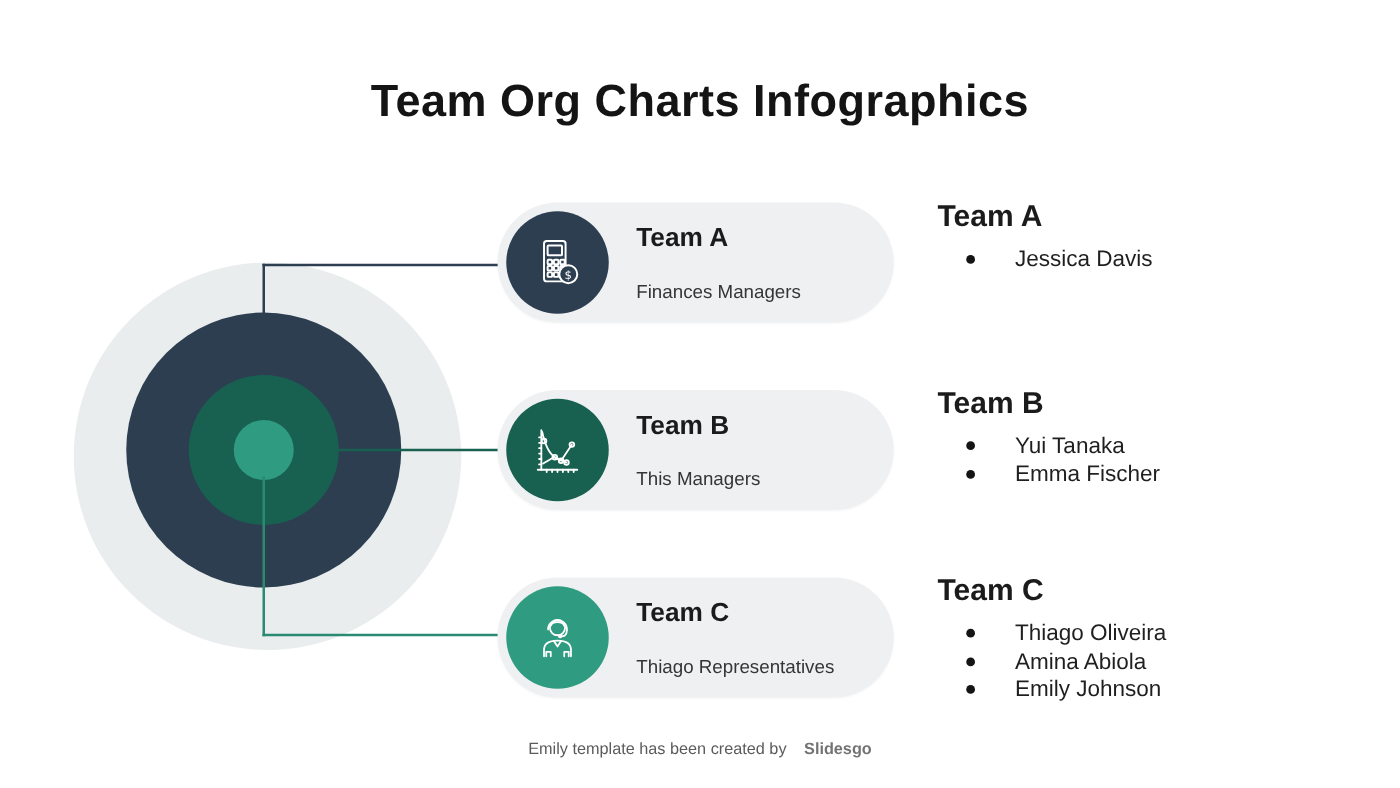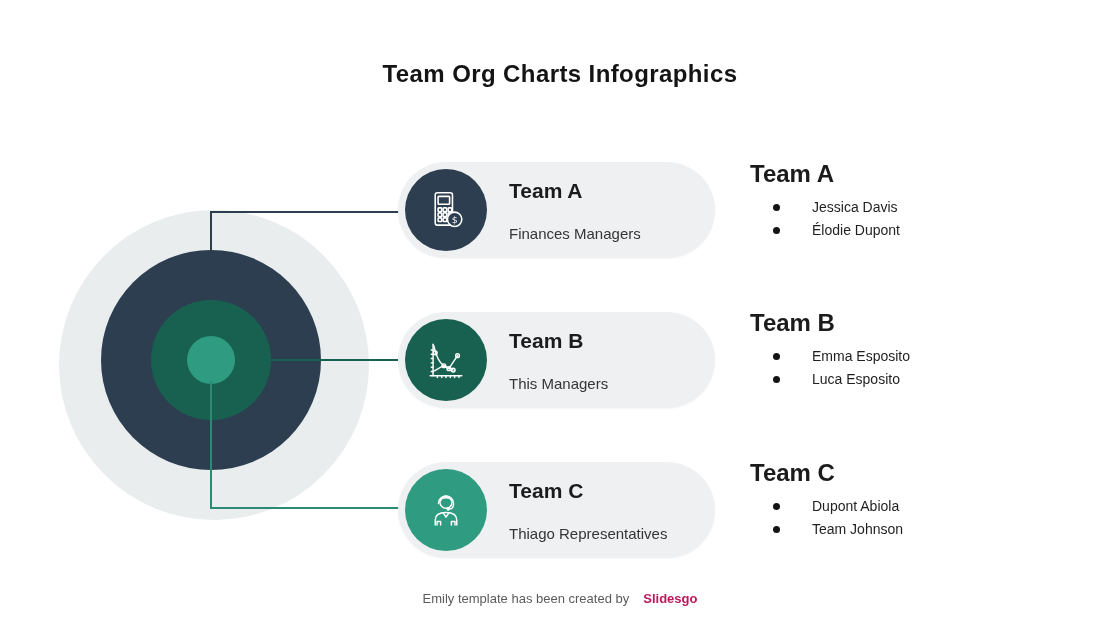--- a/index.html
+++ b/index.html
@@ -2,21 +2,21 @@
 <html><head>
 <meta charset="utf-8">
 <style>
   html,body{margin:0;padding:0;background:#ffffff;}
   .slide{
     position:relative;width:1120px;height:630px;background:#ffffff;overflow:hidden;
     font-family:"Liberation Sans",sans-serif;color:#1b1b1b;
   }
   .title{
     position:absolute;top:60px;left:0;width:100%;margin:0;text-align:center;
-    font-size:24px;font-weight:800;letter-spacing:.4px;color:#141414;
+    font-size:36px;font-weight:800;letter-spacing:.4px;color:#141414;
   }
   
   .circle{position:absolute;border-radius:50%;}
   .c-outer{left:59px;top:210px;width:310px;height:310px;background:#e9edee;}
   .c-navy{left:101px;top:250px;width:220px;height:220px;background:#2c3e50;}
   .c-green{left:151px;top:300px;width:120px;height:120px;background:#186150;}
   .c-teal{left:187px;top:336px;width:48px;height:48px;background:#2f9b80;}
   
   .conn{position:absolute;}
   .conn-a-v{left:210px;top:211px;width:2px;height:43px;background:#2c3e50;}
@@ -37,25 +37,25 @@
   }
   .ic-a{background:#2c3e50;} .ic-b{background:#186150;} .ic-c{background:#2f9b80;}
   .card-text{margin-left:22px;}
   .card-title{font-size:21px;font-weight:700;color:#1b1b1b;}
   .card-subtitle{font-size:15px;color:#353535;margin-top:22px;}
   
   .roster{position:absolute;left:750px;width:310px;}
   .r-a{top:160px;} .r-b{top:309px;} .r-c{top:459px;}
   .roster-title{font-size:24px;font-weight:600;color:#1b1b1b;margin:0 0 8px 0;}
   .roster ul{list-style:none;margin:0;padding:0;}
-  .roster li{position:relative;padding-left:62px;font-size:14px;line-height:22.5px;color:#1f1f1f;}
+  .roster li{position:relative;padding-left:62px;font-size:18px;line-height:22.5px;color:#1f1f1f;}
   .dot{position:absolute;left:23px;top:8px;width:7px;height:7px;border-radius:50%;background:#141414;}
   
   .footer{position:absolute;top:591px;left:0;width:100%;text-align:center;font-size:13px;color:#5b5b5b;}
-  .footer .brand{font-weight:700;color:#be185d;margin-left:14px;}
+  .footer .brand{font-weight:700;color:#737373;margin-left:14px;}
   svg{display:block;}
 </style>
 </head>
 <body>
 
 <div class="slide">
 
   <h1 class="title">Team Org Charts Infographics</h1>
 
   <div>
@@ -143,37 +143,37 @@
     <div class="card-text">
       <div class="card-title">Team C</div>
       <div class="card-subtitle">Thiago Representatives</div>
     </div>
   </div>
 
   <div class="roster r-a">
     <h2 class="roster-title">Team A</h2>
     <ul>
       <li><span class="dot"></span><span>Jessica Davis</span></li>
-      <li><span class="dot"></span><span>Élodie Dupont</span></li>
     </ul>
   </div>
 
   <div class="roster r-b">
     <h2 class="roster-title">Team B</h2>
     <ul>
-      <li><span class="dot"></span><span>Emma Esposito</span></li>
-      <li><span class="dot"></span><span>Luca Esposito</span></li>
+      <li><span class="dot"></span><span>Yui Tanaka</span></li>
+      <li><span class="dot"></span><span>Emma Fischer</span></li>
     </ul>
   </div>
 
   <div class="roster r-c">
     <h2 class="roster-title">Team C</h2>
     <ul>
-      <li><span class="dot"></span><span>Dupont Abiola</span></li>
-      <li><span class="dot"></span><span>Team Johnson</span></li>
+      <li><span class="dot"></span><span>Thiago Oliveira</span></li>
+      <li><span class="dot"></span><span>Amina Abiola</span></li>
+      <li><span class="dot"></span><span>Emily Johnson</span></li>
     </ul>
   </div>
 
   <div class="footer">
     <span>Emily template has been created by</span><span class="brand">Slidesgo</span>
   </div>
 
 </div>
 
 </body></html>

